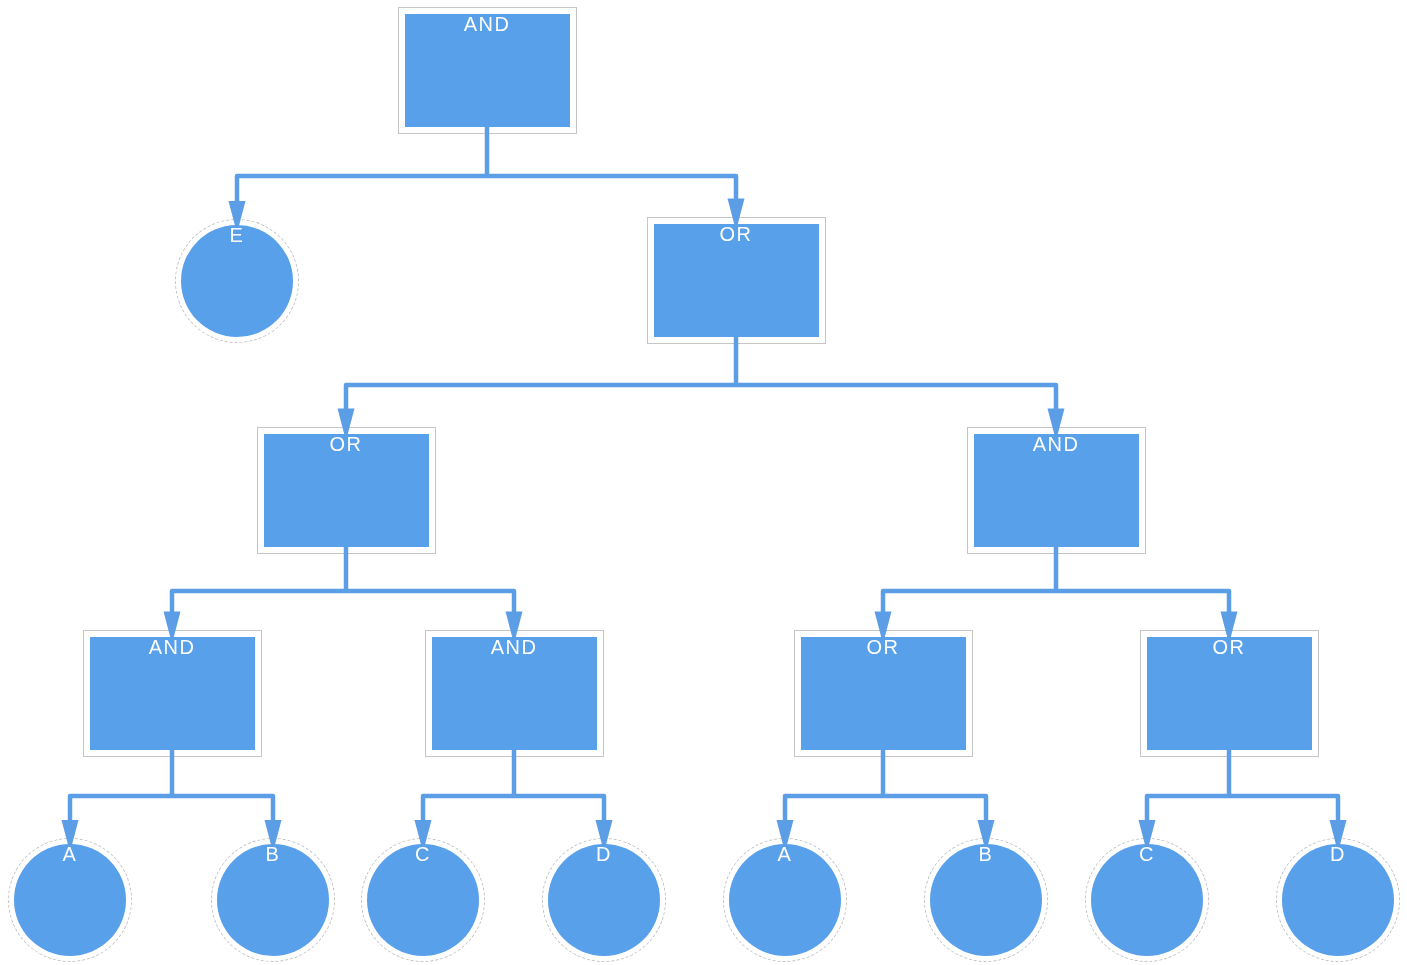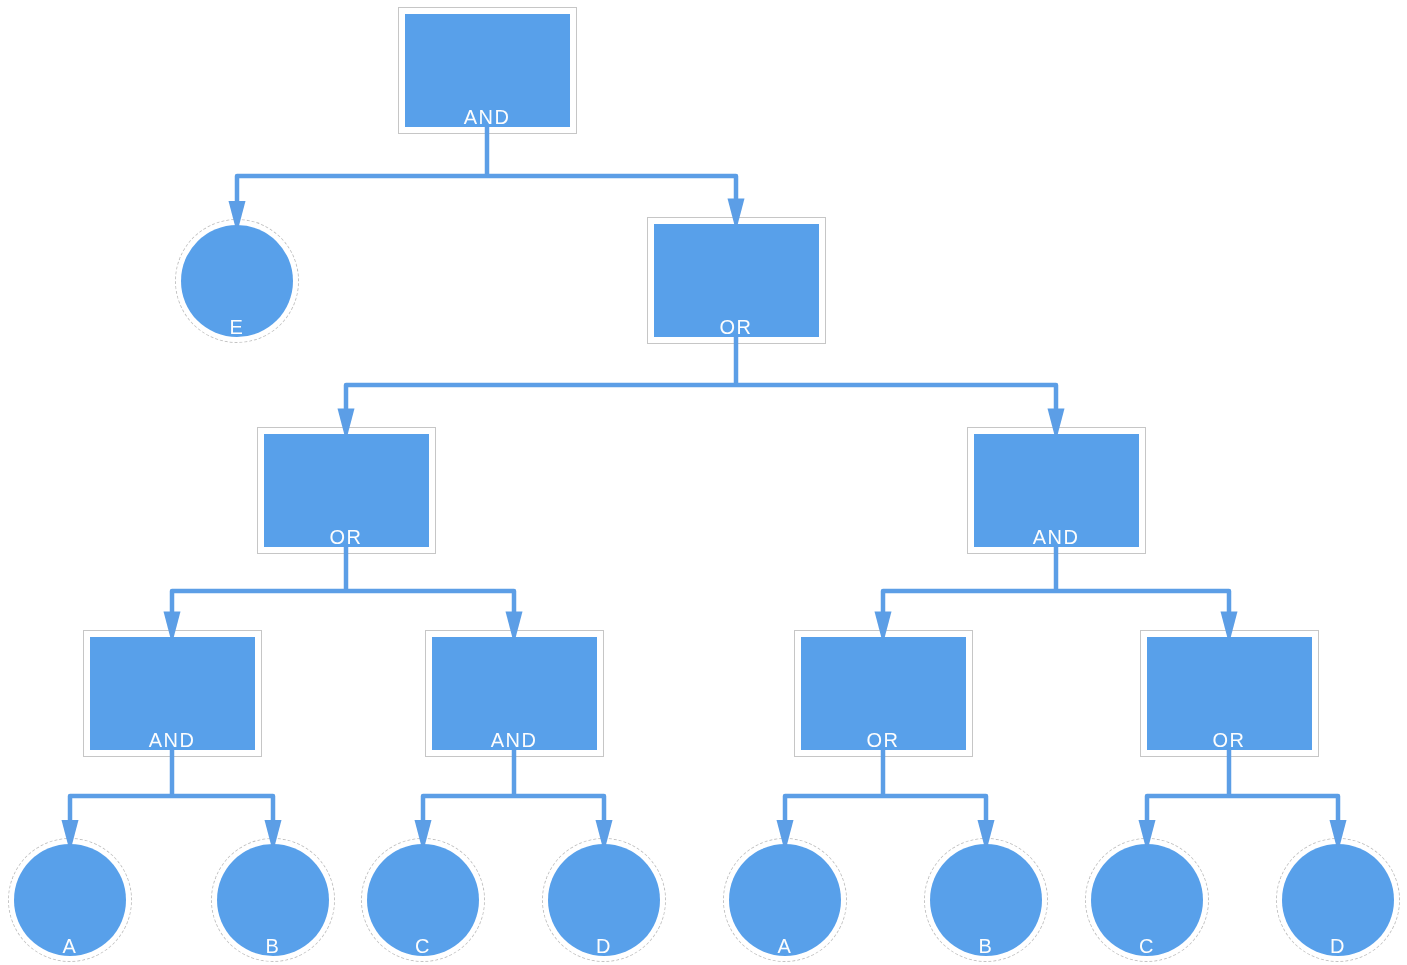--- a/index.html
+++ b/index.html
@@ -35,21 +35,21 @@
   }
   .node.circle {
     border: 1px dashed var(--circle-outline, #c2c2c2);
     border-radius: 50%;
     padding: 5px;
   }
   .node .fill {
     flex: 1;
     background: var(--node-fill, #58a0ea);
     display: flex;
-    align-items: flex-end;
+    align-items: flex-start;
     justify-content: center;
   }
   .node.circle .fill {
     border-radius: 50%;
   }
   .node .label {
     color: var(--label-color, #fdfdfd);
     font-size: 20px;
     letter-spacing: 1.5px;
     line-height: 1;

